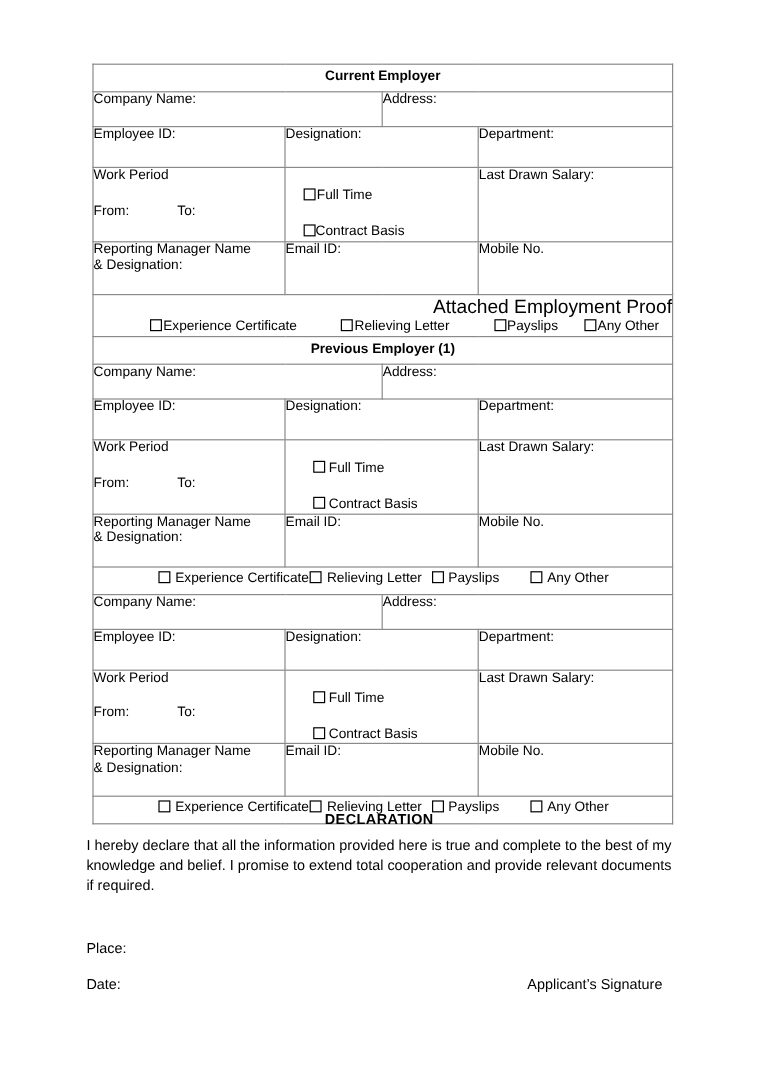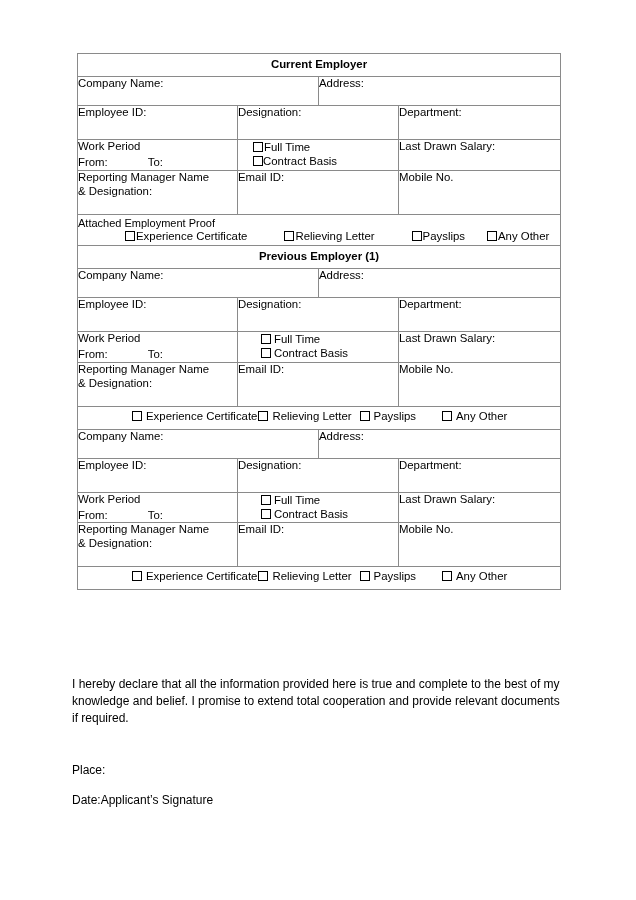--- a/index.html
+++ b/index.html
@@ -59,21 +59,21 @@
   .r-empid    { height: 33px; }
   .r-work     { height: 27px; }
   .r-manager  { height: 43px; }
   .r-proof    { height: 22px; }
   .r-proof-tall { height: 30px; }
 
   
   .wp-line1 { display: block; }
   .wp-line2 {
     display: block;
-    margin-top: 2px;
+    margin-top: 16px;
   }
   .wp-to {
     display: inline-block;
     margin-left: 40px;
   }
 
   
   .mg-line2 { display: block; }
 
   
@@ -88,41 +88,42 @@
   }
 
   
   .emp-type {
     padding: 3px 0 0 0;
   }
   .emp-type .opt {
     display: block;
     white-space: nowrap;
     line-height: 1.25;
+    margin-top: 16px;
   }
   .emp-type .opt .lbl { margin-left: 1px; }
 
   
   .emp-type.tight { padding-left: 15px; }
   .emp-type.tight .opt-a .lbl { margin-left: 1px; }
   .emp-type.tight .opt-b .lbl { margin-left: 0px; }
 
   
   .emp-type.loose { padding-left: 23px; }
   .emp-type.loose .opt .lbl { margin-left: 3px; }
 
   
   .proof-cell {
     padding: 0;
     position: relative;
   }
   .proof-caption {
     display: block;
-    text-align: left;
-    font-size: 11px;
+    text-align: right;
+    font-size: 16px;
     line-height: 1.1;
     padding-top: 2px;
   }
   .proof-opts {
     display: block;
     white-space: nowrap;
     padding-top: 1px;
   }
   .proof-opts .p-item {
     display: inline-block;
@@ -163,20 +164,21 @@
     text-align: left;
   }
   .decl-place {
     font-size: 12px;
     margin: 36px 0 0 0;
   }
   .decl-daterow {
     font-size: 12px;
     margin: 16px 0 0 0;
     display: flex;
+    justify-content: space-between;
     align-items: baseline;
   }
   .decl-sign { padding-right: 8px; }
 </style>
 </head>
 <body>
 
 <div class="page">
 
   <table class="form-table">
@@ -306,20 +308,21 @@
         <span class="proof-opts loose">
           <span class="p-item p-exp"><span class="cb"></span><span class="lbl">Experience Certificate</span></span><span class="p-item p-relieve"><span class="cb"></span><span class="lbl">Relieving Letter</span></span><span class="p-item p-payslip"><span class="cb"></span><span class="lbl">Payslips</span></span><span class="p-item p-other"><span class="cb"></span><span class="lbl">Any Other</span></span>
         </span>
       </td>
     </tr>
 
   </tbody>
     </table>
 
   <div class="declaration">
+    <div class="decl-title">DECLARATION</div>
     <p class="decl-body">I hereby declare that all the information provided here is true and complete to the best of my knowledge and belief. I promise to extend total cooperation and provide relevant documents if required.</p>
     <div class="decl-place"><span>Place:</span></div>
     <div class="decl-daterow">
       <span>Date:</span>
       <span class="decl-sign">Applicant’s Signature</span>
     </div>
   </div>
 
 </div>
 

